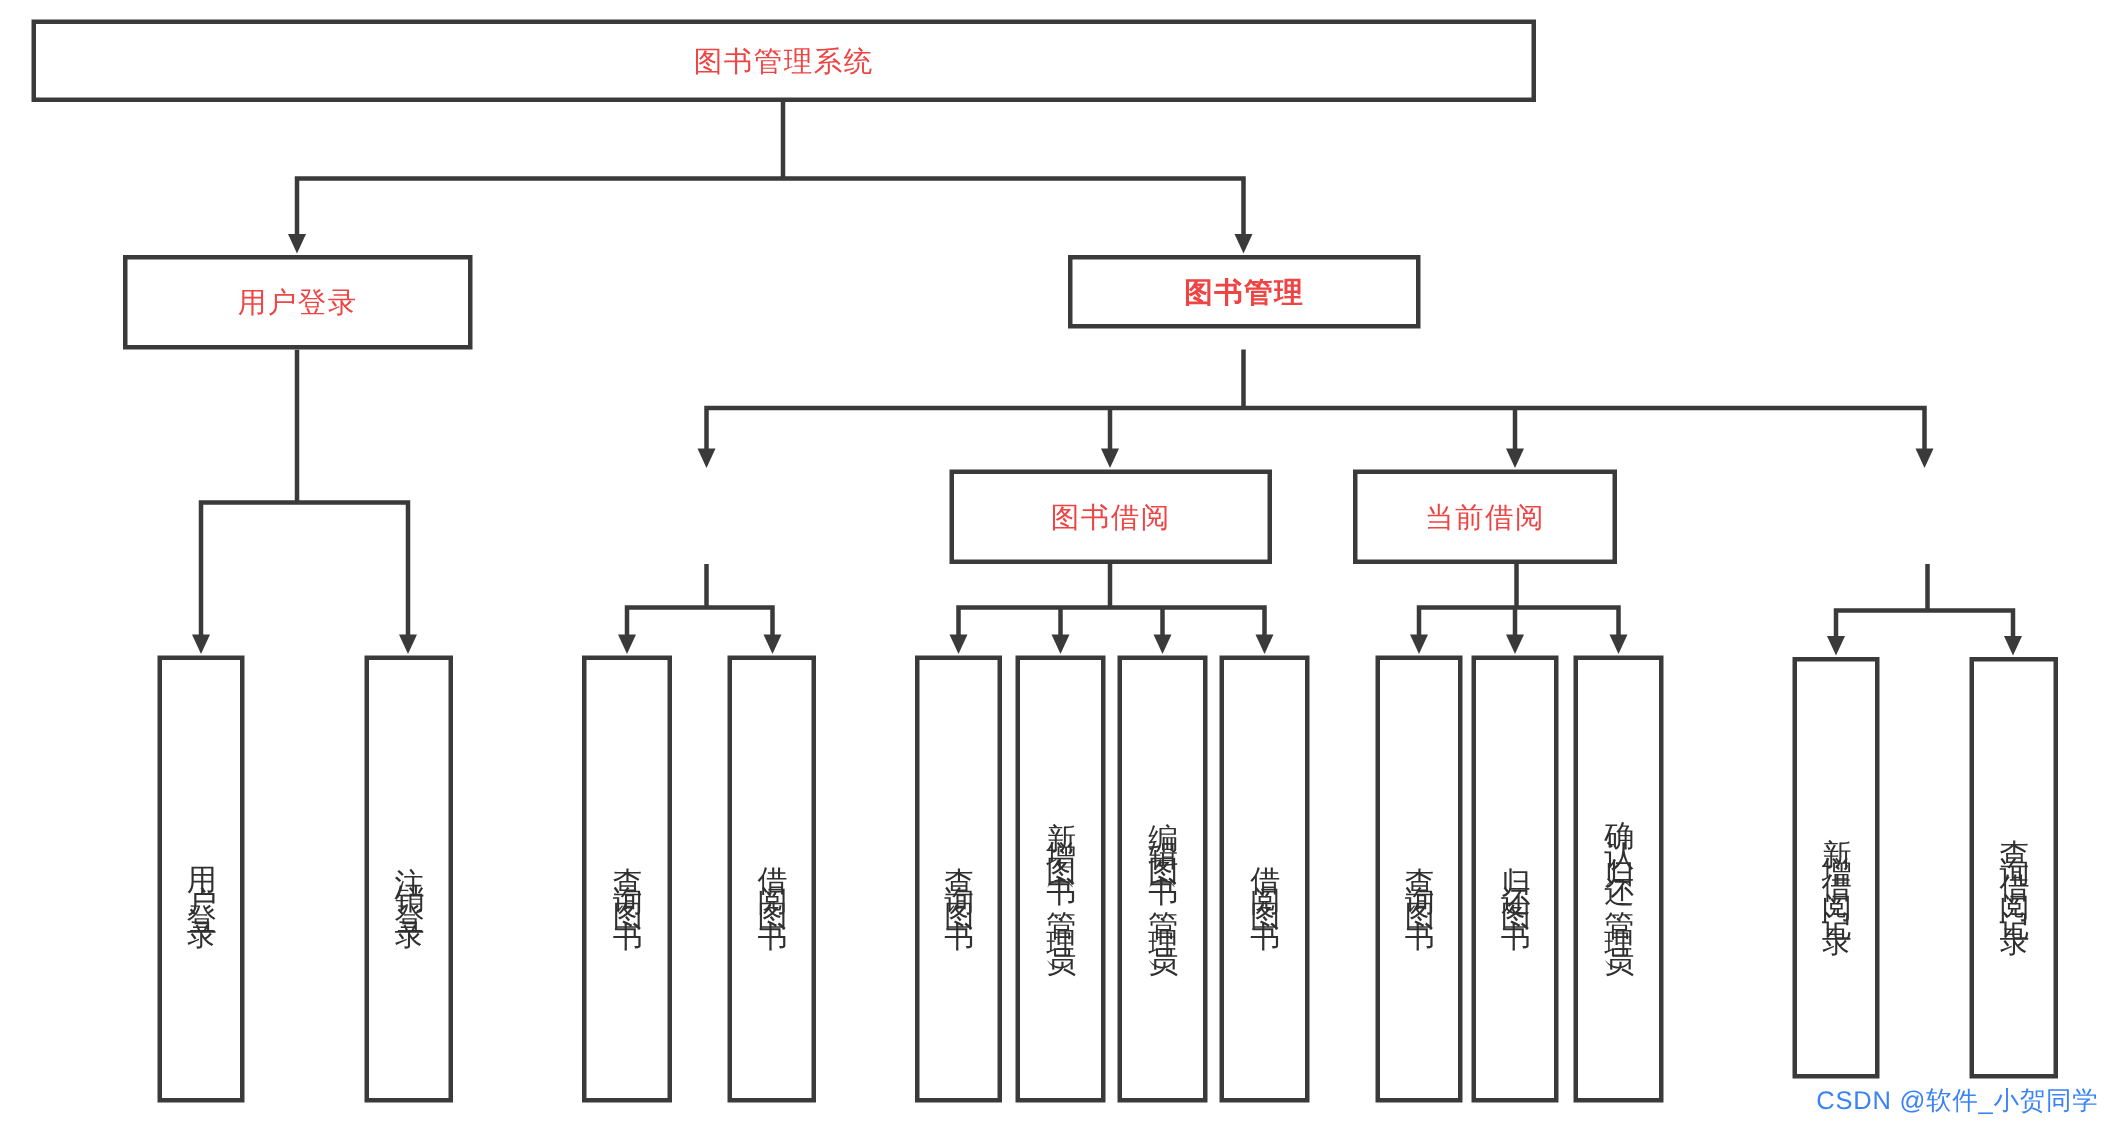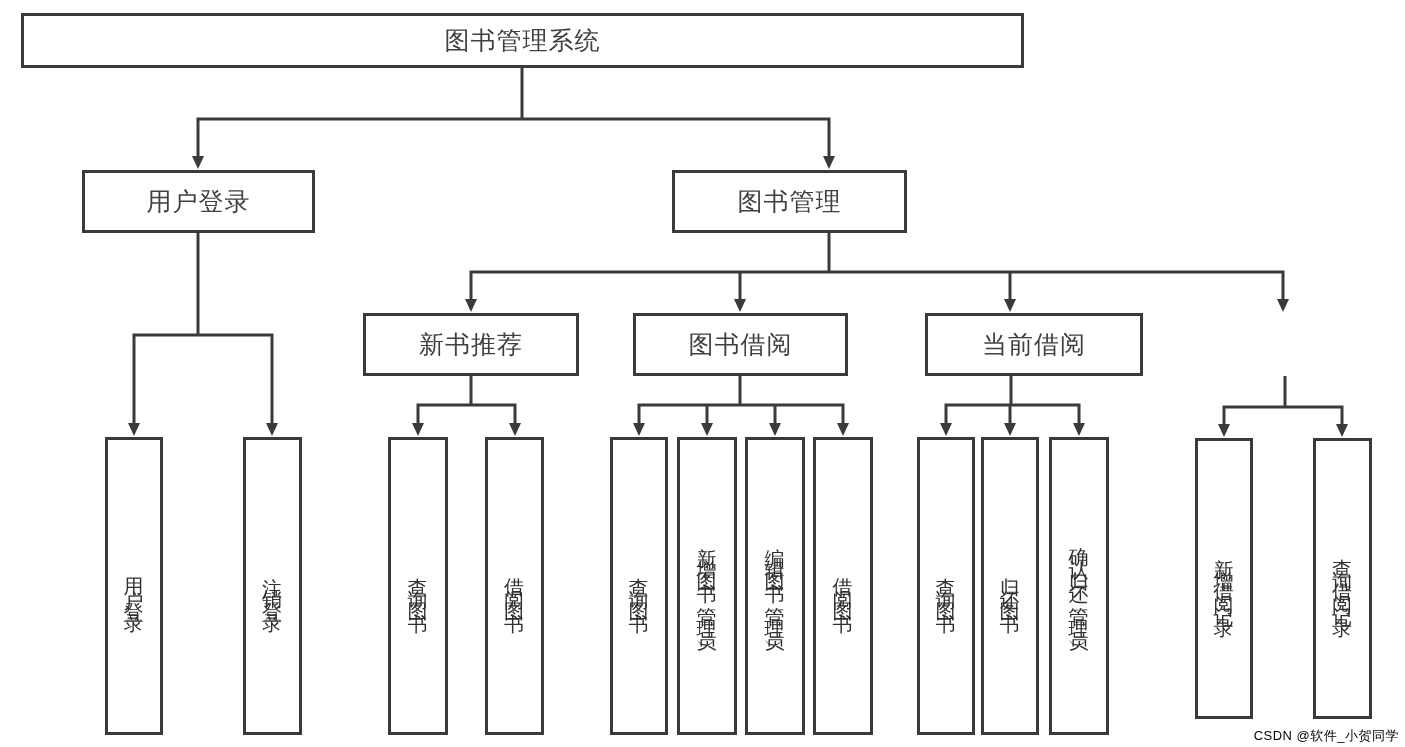--- a/index.html
+++ b/index.html
@@ -24,23 +24,23 @@
     height: 747px;
   }
   .node {
     position: absolute;
     box-sizing: border-box;
     border: 3px solid #3a3a3a;
     background: #ffffff;
     display: flex;
     align-items: center;
     justify-content: center;
-    font-size: 25px;
+    font-size: 19px;
     letter-spacing: 1px;
-    color: #404040;
+    color: #ef4444;
   }
   .leaf {
     position: absolute;
     box-sizing: border-box;
     border: 3px solid #3a3a3a;
     background: #ffffff;
     display: flex;
     align-items: center;
     justify-content: center;
     top: 437px;
@@ -50,45 +50,45 @@
     writing-mode: vertical-rl;
     font-size: 20px;
     line-height: 1;
     letter-spacing: 12px;
     color: #303030;
     white-space: nowrap;
   }
   
   .n-root    { left: 21px;   top: 13px;  width: 1003px; height: 55px; }
   .n-login   { left: 82px;   top: 170px; width: 233px;  height: 63px; }
-  .n-mgmt    { left: 672px;  top: 170px; width: 235px;  height: 63px; }
+  .n-mgmt    { left: 712px;  top: 170px; width: 235px;  height: 49px; font-weight: bold; }
   .n-rec     { left: 363px;  top: 313px; width: 216px;  height: 63px; }
   .n-borrow  { left: 633px;  top: 313px; width: 215px;  height: 63px; text-align: center; }
-  .n-current { left: 902px;  top: 313px; width: 218px;  height: 63px; margin-left: 23px; }
+  .n-current { left: 902px;  top: 313px; width: 176px;  height: 63px; }
   .n-records { left: 1176px; top: 313px; width: 218px;  height: 63px; }
   
   .l-a1 { left: 105px;  width: 58px; }
   .l-a2 { left: 243px;  width: 59px; }
   .l-b1 { left: 388px;  width: 60px; }
   .l-b2 { left: 485px;  width: 59px; }
   .l-c1 { left: 610px;  width: 58px; }
   .l-c2 { left: 677px;  width: 60px; }
   .l-c3 { left: 745px;  width: 60px; }
   .l-c4 { left: 813px;  width: 60px; }
   .l-d1 { left: 917px;  width: 58px; }
   .l-d2 { left: 981px;  width: 58px; }
   .l-d3 { left: 1049px; width: 60px; }
   .l-e1 { left: 1195px; top: 438px; width: 58px; height: 281px; }
   .l-e2 { left: 1313px; top: 438px; width: 59px; height: 281px; }
   .watermark {
     position: absolute;
     right: 6px;
     bottom: 2px;
-    font-size: 13px;
-    color: #000000;
+    font-size: 17px;
+    color: #3b82f6;
     text-shadow: 0 0 2px #ffffff;
     letter-spacing: 0.5px;
     z-index: 5;
   }
 </style>
 </head>
 <body>
 
 <div class="canvas">
 
@@ -142,21 +142,20 @@
       <polygon points="1218,424 1230,424 1224,437"></polygon>
       <polygon points="1336,424 1348,424 1342,437"></polygon>
     </g>
   </svg>
 
   <div class="node n-root">图书管理系统</div>
 
   <div class="node n-login">用户登录</div>
   <div class="node n-mgmt">图书管理</div>
 
-  <div class="node n-rec">新书推荐</div>
   <div class="node n-borrow">图书借阅</div>
   <div class="node n-current">当前借阅</div>
 
   <div class="leaf l-a1">
     <span class="vtext">用户登录</span>
   </div>
   <div class="leaf l-a2">
     <span class="vtext">注销登录</span>
   </div>
 

